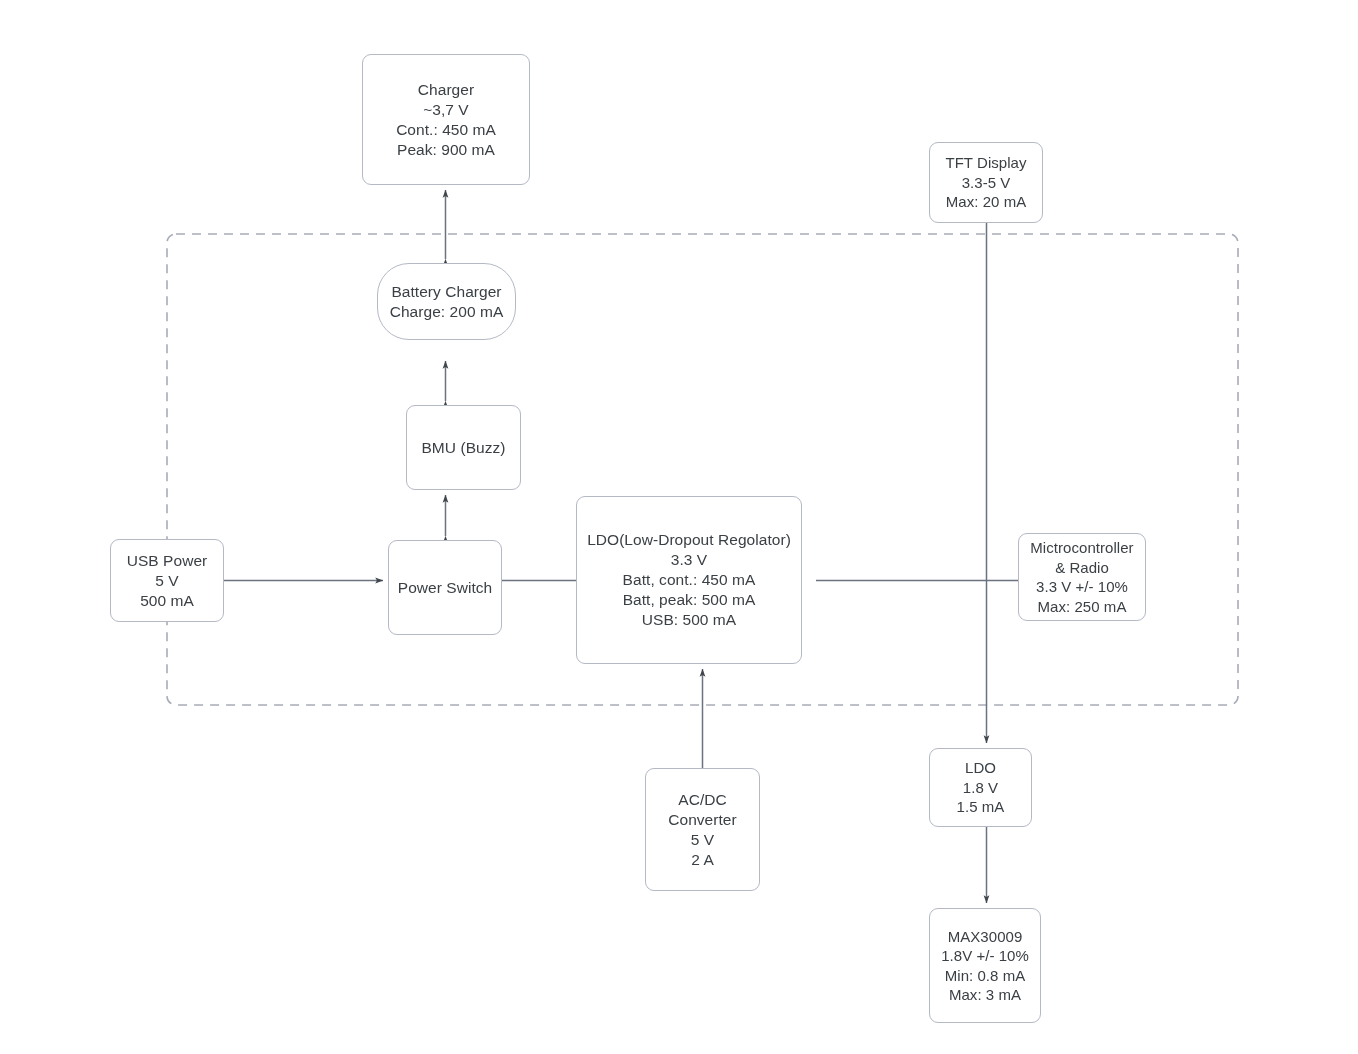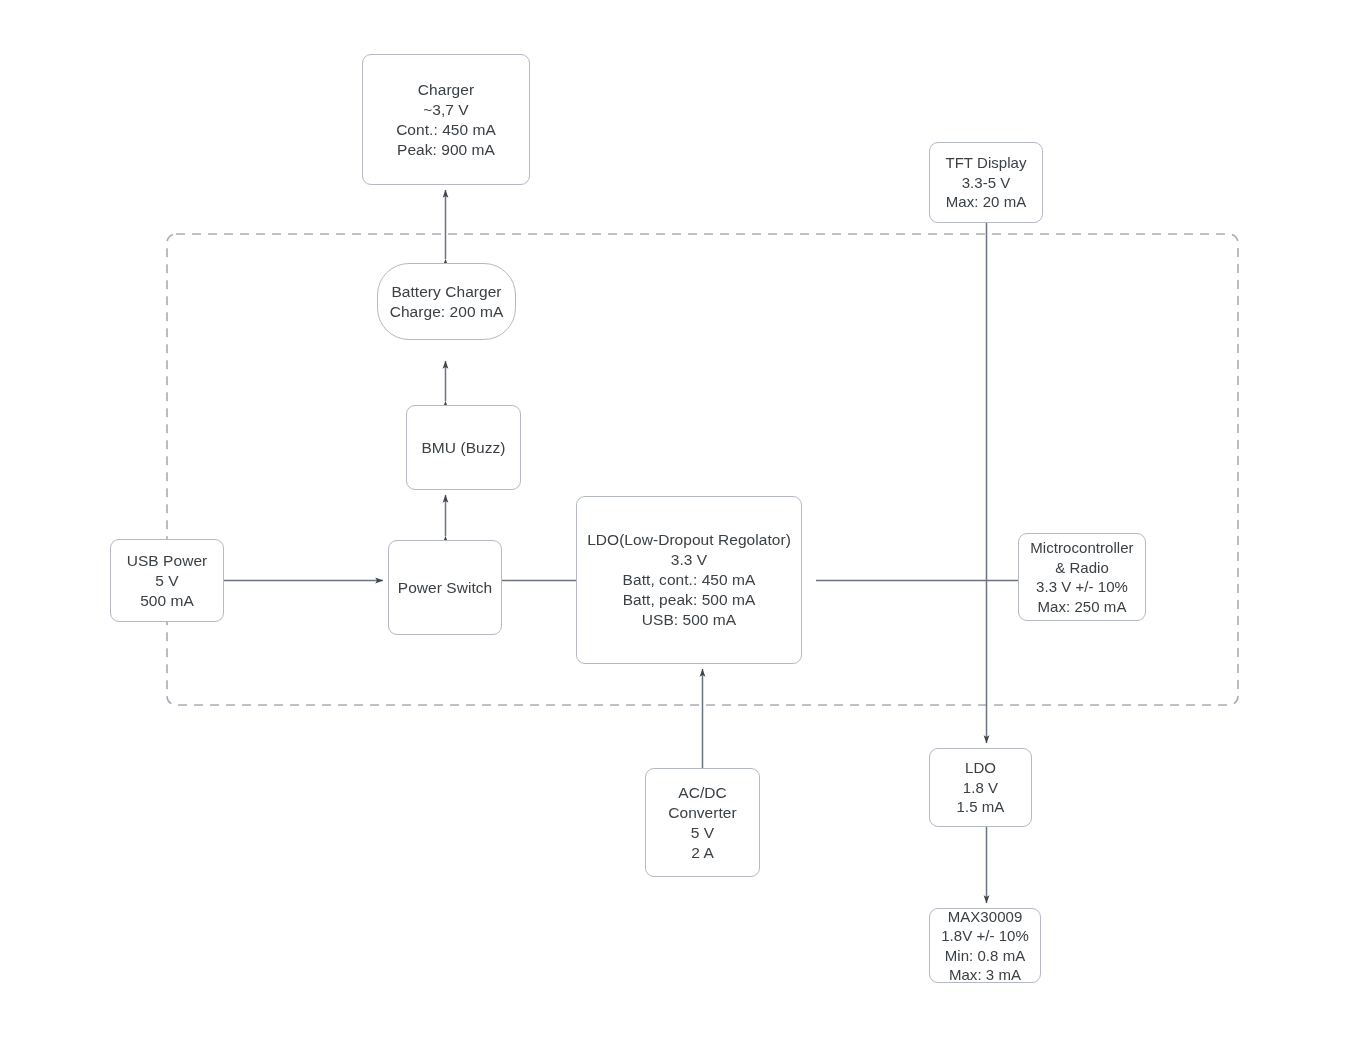--- a/index.html
+++ b/index.html
@@ -119,21 +119,21 @@
   </div>
 
   <div class="node" style="left:576px; top:496px; width:226px; height:168px;">
     <span class="ln">LDO(Low-Dropout Regolator)</span>
     <span class="ln">3.3 V</span>
     <span class="ln">Batt, cont.: 450 mA</span>
     <span class="ln">Batt, peak: 500 mA</span>
     <span class="ln">USB: 500 mA</span>
   </div>
 
-  <div class="node" style="left:645px; top:768px; width:115px; height:109px;">
+  <div class="node" style="left:645px; top:768px; width:115px; height:123px;">
     <span class="ln">AC/DC</span>
     <span class="ln">Converter</span>
     <span class="ln">5 V</span>
     <span class="ln">2 A</span>
   </div>
 
   <div class="node tight" style="left:929px; top:112px; width:114px; height:81px;margin-top:30px;">
     <span class="ln">TFT Display</span>
     <span class="ln">3.3-5 V</span>
     <span class="ln">Max: 20 mA</span>
@@ -145,20 +145,20 @@
     <span class="ln">3.3 V +/- 10%</span>
     <span class="ln">Max: 250 mA</span>
   </div>
 
   <div class="node tight" style="left:929px; top:748px; width:103px; height:79px;">
     <span class="ln">LDO</span>
     <span class="ln">1.8 V</span>
     <span class="ln">1.5 mA</span>
   </div>
 
-  <div class="node tight" style="left:929px; top:908px; width:112px; height:75px;">
+  <div class="node tight" style="left:929px; top:908px; width:112px; height:115px;">
     <span class="ln">MAX30009</span>
     <span class="ln">1.8V +/- 10%</span>
     <span class="ln">Min: 0.8 mA</span>
     <span class="ln">Max: 3 mA</span>
   </div>
 
 </div>
 
 </body></html>

